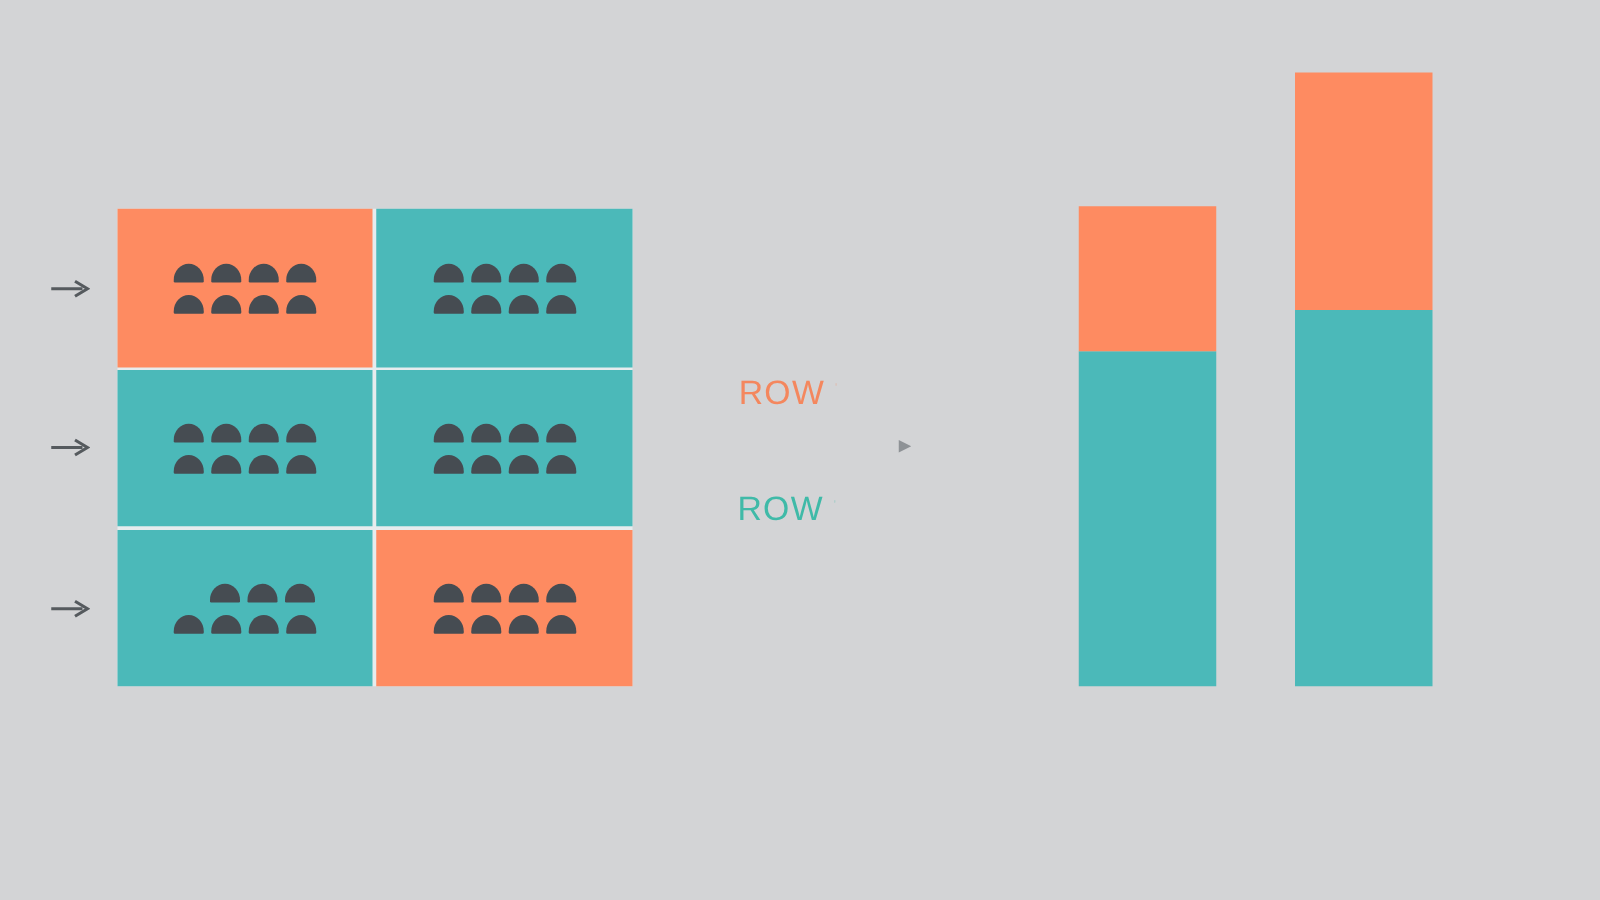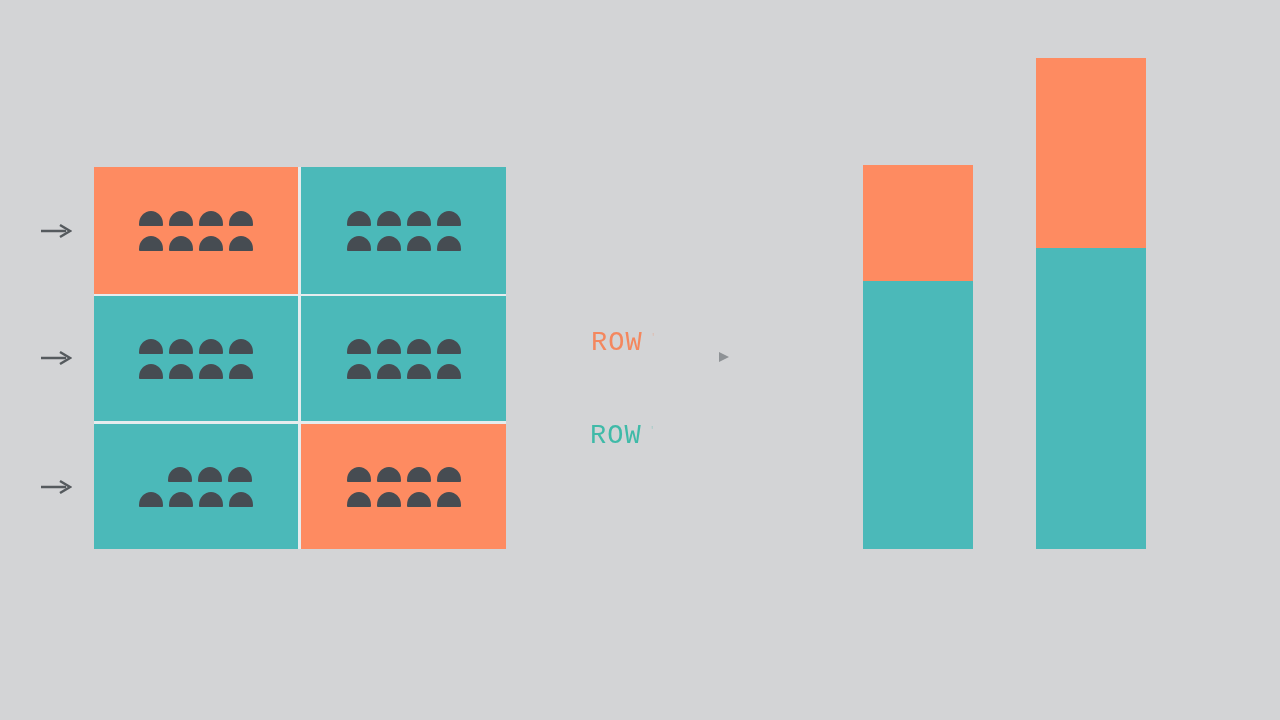--- a/index.html
+++ b/index.html
@@ -17,22 +17,22 @@
   }
   .cell { position: absolute; display: flex; flex-direction: column; align-items: center; justify-content: center; gap: 10px; }
   .people-row { display: flex; gap: 6px; }
   .people-row.shift { padding-left: 28px; }
   .person {
     width: 24px; height: 15px;
     background: #464c52;
     border-radius: 12px 12px 1px 1px / 13px 13px 1px 1px;
   }
   .label {
-    font-family: Liberation Mono, monospace;
-    font-size: 27px; letter-spacing: 1px; margin-top: 29px;
+    font-family: Liberation Sans, sans-serif;
+    font-size: 27px; letter-spacing: 1px;
   }
   .label .mark { font-size: 9px; opacity: 0.35; vertical-align: super; margin-left: 8px; }
   .bar { position: absolute; }
 </style>
 </head>
 <body>
 
 <div id="row-arrows">
     <svg class="abs row-arrow" viewBox="0 0 32 16" style="left: 40px; top: 223px;">
       <line x1="1" y1="8" x2="26" y2="8" stroke="#555a5e" stroke-width="2.5"></line>

